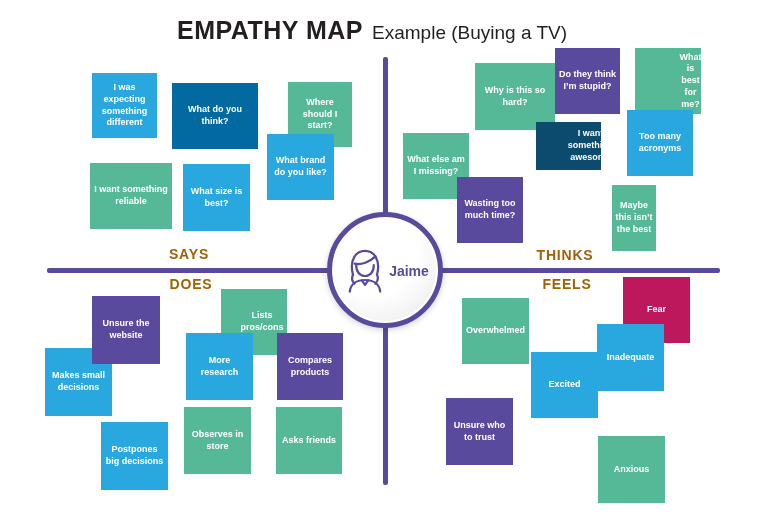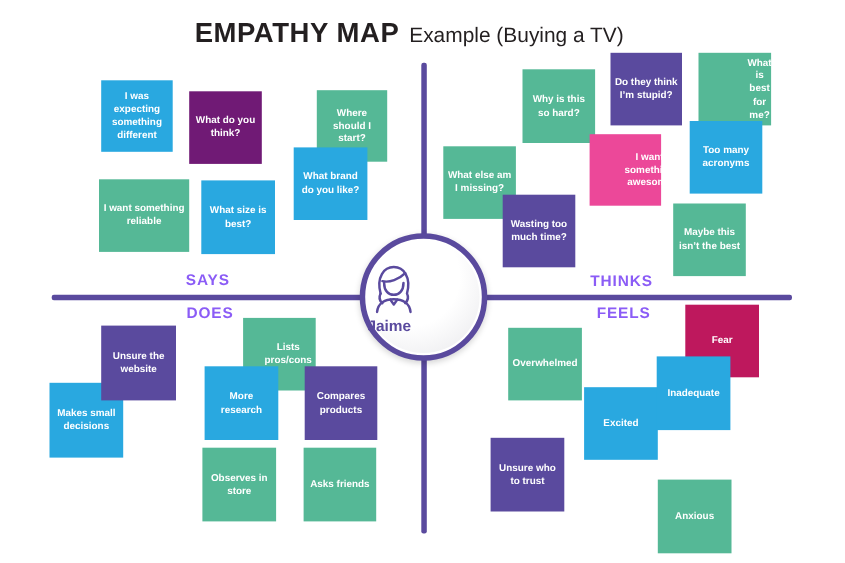--- a/index.html
+++ b/index.html
@@ -12,41 +12,41 @@
     position:absolute;left:372px;top:16px;transform:translateX(-50%);
     white-space:nowrap;color:#231f20;
   }
   .title-main{font-size:25px;font-weight:800;letter-spacing:0.5px;}
   .title-sub{font-size:19px;font-weight:400;margin-left:9px;}
   .axis{position:absolute;background:#5a4a9e;}
   .axis.v{left:383px;top:57px;width:5px;height:428px;border-radius:2px;}
   .axis.h{left:47px;top:268px;width:673px;height:5px;border-radius:2px;}
   .qlabel{
     position:absolute;transform:translateX(-50%);
-    font-size:14px;font-weight:800;letter-spacing:0.8px;color:#8b5cf6;text-align:center;
+    font-size:14px;font-weight:800;letter-spacing:0.8px;color:#a16207;text-align:center;
   }
   .ql-says  {left:189px;top:246px;}
   .ql-does  {left:191px;top:276px;}
   .ql-thinks{left:565px;top:247px;}
   .ql-feels {left:567px;top:276px;}
   #notes-layer{position:absolute;inset:0;}
   .note{
     position:absolute;display:flex;align-items:center;justify-content:center;
     text-align:center;color:#ffffff;font-weight:700;font-size:9px;line-height:1.3;
     padding:3px;box-sizing:border-box;
   }
   .persona{
     position:absolute;left:327px;top:212px;width:116px;height:116px;
     box-sizing:border-box;border:5px solid #5a4a9e;border-radius:50%;
     background:#ffffff;z-index:10;box-shadow:0 2px 6px rgba(0,0,0,0.18);
   }
   .persona-inner{
     position:absolute;inset:2px;border-radius:50%;
     background:radial-gradient(circle at 38% 32%, #ffffff 48%, #e9e9ec 96%);
-    display:flex;flex-direction:column;align-items:flex-start;justify-content:center;
+    display:flex;flex-direction:row;align-items:center;justify-content:center;
   }
   .persona-name{font-size:14px;font-weight:800;color:#5a4a9e;margin-top:1px;}
   .person-svg{display:block;}
 </style>
 </head>
 <body>
 
 <div class="canvas">
 
   <div class="title">
@@ -56,35 +56,36 @@
   <div class="axis v"></div>
   <div class="axis h"></div>
 
   <div class="qlabel ql-says">SAYS</div>
   <div class="qlabel ql-does">DOES</div>
   <div class="qlabel ql-thinks">THINKS</div>
   <div class="qlabel ql-feels">FEELS</div>
 
   <div id="notes-layer">
       <div class="note" style="left: 92px; top: 73px; width: 65px; height: 65px; background: rgb(41, 168, 224); color: rgb(255, 255, 255); z-index: 1;">I was expecting something different</div>
-      <div class="note" style="left: 172px; top: 83px; width: 66px; height: 66px; background: #701a75; color: rgb(255, 255, 255); z-index: 1;">What do you think?</div>
+      <div class="note" style="left: 172px; top: 83px; width: 86px; height: 66px; background: #0369a1; color: rgb(255, 255, 255); z-index: 1;">What do you think?</div>
       <div class="note" style="left: 288px; top: 82px; width: 64px; height: 65px; background: rgb(85, 184, 150); color: rgb(255, 255, 255); z-index: 1;">Where should I start?</div>
       <div class="note" style="left: 267px; top: 134px; width: 67px; height: 66px; background: rgb(41, 168, 224); color: rgb(255, 255, 255); z-index: 2;">What brand do you like?</div>
       <div class="note" style="left: 90px; top: 163px; width: 82px; height: 66px; background: rgb(85, 184, 150); color: rgb(255, 255, 255); z-index: 1;">I want something reliable</div>
       <div class="note" style="left: 183px; top: 164px; width: 67px; height: 67px; background: rgb(41, 168, 224); color: rgb(255, 255, 255); z-index: 1;">What size is best?</div>
-      <div class="note" style="left: 475px; top: 63px; width: 66px; height: 67px; background: rgb(85, 184, 150); color: rgb(255, 255, 255); z-index: 1;">Why is this so hard?</div>
+      <div class="note" style="left: 475px; top: 63px; width: 80px; height: 67px; background: rgb(85, 184, 150); color: rgb(255, 255, 255); z-index: 1;">Why is this so hard?</div>
       <div class="note" style="left: 555px; top: 48px; width: 65px; height: 66px; background: rgb(90, 74, 158); color: rgb(255, 255, 255); z-index: 1;">Do they think I’m stupid?</div>
       <div class="note" style="left: 635px; top: 48px; width: 66px; height: 66px; background: rgb(85, 184, 150); color: rgb(255, 255, 255); z-index: 1; padding-left: 48px;">What is best for me?</div>
       <div class="note" style="left: 627px; top: 110px; width: 66px; height: 66px; background: rgb(41, 168, 224); color: rgb(255, 255, 255); z-index: 2;">Too many acronyms</div>
       <div class="note" style="left: 403px; top: 133px; width: 66px; height: 66px; background: rgb(85, 184, 150); color: rgb(255, 255, 255); z-index: 1;">What else am I missing?</div>
-      <div class="note" style="left: 536px; top: 122px; width: 65px; height: 65px; background: #ec4899; color: rgb(255, 255, 255); z-index: 1; padding-left: 47px;">I want something awesome</div>
+      <div class="note" style="left: 536px; top: 122px; width: 65px; height: 48px; background: #0c4a6e; color: rgb(255, 255, 255); z-index: 1; padding-left: 47px;">I want something awesome</div>
       <div class="note" style="left: 457px; top: 177px; width: 66px; height: 66px; background: rgb(90, 74, 158); color: rgb(255, 255, 255); z-index: 2;">Wasting too much time?</div>
-      <div class="note" style="left: 612px; top: 185px; width: 66px; height: 66px; background: rgb(85, 184, 150); color: rgb(255, 255, 255); z-index: 1;">Maybe this isn’t the best</div>
+      <div class="note" style="left: 612px; top: 185px; width: 44px; height: 66px; background: rgb(85, 184, 150); color: rgb(255, 255, 255); z-index: 1;">Maybe this isn’t the best</div>
       <div class="note" style="left: 92px; top: 296px; width: 68px; height: 68px; background: rgb(90, 74, 158); color: rgb(255, 255, 255); z-index: 2;">Unsure the website</div>
       <div class="note" style="left: 45px; top: 348px; width: 67px; height: 68px; background: rgb(41, 168, 224); color: rgb(255, 255, 255); z-index: 1;">Makes small decisions</div>
+      <div class="note" style="left: 101px; top: 422px; width: 67px; height: 68px; background: rgb(41, 168, 224); color: rgb(255, 255, 255); z-index: 1;">Postpones big decisions</div>
       <div class="note" style="left: 221px; top: 289px; width: 66px; height: 66px; background: rgb(85, 184, 150); color: rgb(255, 255, 255); z-index: 1; padding-left: 19px;">Lists pros/cons</div>
       <div class="note" style="left: 186px; top: 333px; width: 67px; height: 67px; background: rgb(41, 168, 224); color: rgb(255, 255, 255); z-index: 2;">More research</div>
       <div class="note" style="left: 277px; top: 333px; width: 66px; height: 67px; background: rgb(90, 74, 158); color: rgb(255, 255, 255); z-index: 2;">Compares products</div>
       <div class="note" style="left: 184px; top: 407px; width: 67px; height: 67px; background: rgb(85, 184, 150); color: rgb(255, 255, 255); z-index: 1;">Observes in store</div>
       <div class="note" style="left: 276px; top: 407px; width: 66px; height: 67px; background: rgb(85, 184, 150); color: rgb(255, 255, 255); z-index: 1;">Asks friends</div>
       <div class="note" style="left: 462px; top: 298px; width: 67px; height: 66px; background: rgb(85, 184, 150); color: rgb(255, 255, 255); z-index: 1;">Overwhelmed</div>
       <div class="note" style="left: 531px; top: 352px; width: 67px; height: 66px; background: rgb(41, 168, 224); color: rgb(255, 255, 255); z-index: 2;">Excited</div>
       <div class="note" style="left: 446px; top: 398px; width: 67px; height: 67px; background: rgb(90, 74, 158); color: rgb(255, 255, 255); z-index: 3;">Unsure who to trust</div>
       <div class="note" style="left: 623px; top: 277px; width: 67px; height: 66px; background: #be185d; color: rgb(255, 255, 255); z-index: 1;">Fear</div>
       <div class="note" style="left: 597px; top: 324px; width: 67px; height: 67px; background: rgb(41, 168, 224); color: rgb(255, 255, 255); z-index: 2;">Inadequate</div>

